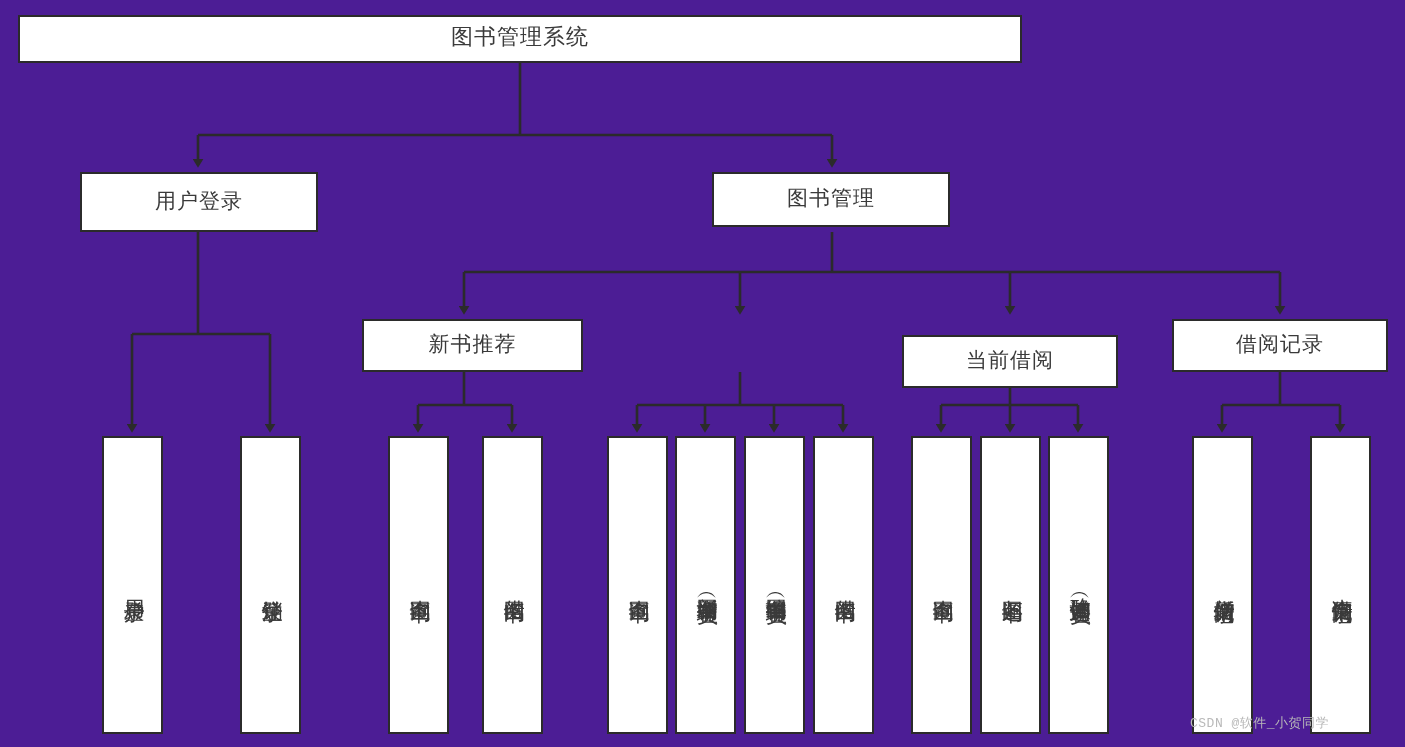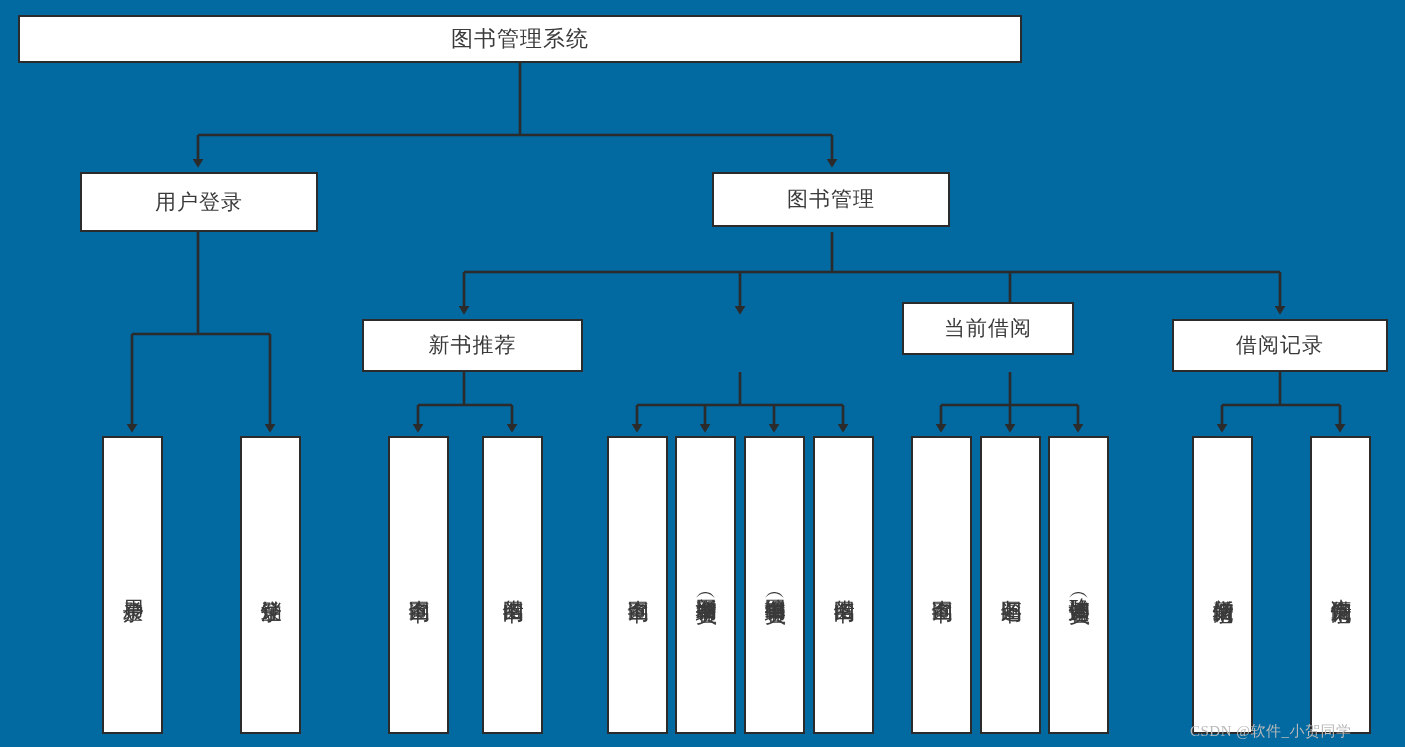--- a/index.html
+++ b/index.html
@@ -4,22 +4,22 @@
 <style>
   html, body {
     margin: 0;
     padding: 0;
     background: #ffffff;
   }
   #canvas {
     position: relative;
     width: 1405px;
     height: 747px;
-    background: #0369a1;
-    font-family: Liberation Serif, serif;
+    background: #4c1d95;
+    font-family: Liberation Mono, monospace;
     overflow: hidden;
   }
   svg.wires {
     position: absolute;
     left: 0;
     top: 0;
     width: 1405px;
     height: 747px;
     pointer-events: none;
   }
@@ -47,25 +47,24 @@
     text-orientation: upright;
     white-space: nowrap;
     padding: 4px 0;
   }
   .root {
     font-size: 22px;
   }
   .watermark {
     position: absolute;
     color: #b9b9b9;
-    font-size: 15px;
+    font-size: 13px;
     letter-spacing: 0.5px;
     white-space: nowrap;
     user-select: none;
-    margin-top: 8px;
   }
 </style>
 </head>
 <body>
 
 <div id="canvas">
 
   <svg class="wires" viewBox="0 0 1405 747">
     <defs>
       <marker id="arrow" markerWidth="9" markerHeight="11" refX="1.2" refY="5.5" orient="auto" markerUnits="userSpaceOnUse">
@@ -124,21 +123,21 @@
   <div class="node node-h" style="left:80px; top:172px; width:238px; height:60px;">
     <span>用户登录</span>
   </div>
   <div class="node node-h" style="left:712px; top:172px; width:238px; height:55px;">
     <span>图书管理</span>
   </div>
 
   <div class="node node-h" style="left:362px; top:319px; width:221px; height:53px;">
     <span>新书推荐</span>
   </div>
-  <div class="node node-h" style="left:902px; top:302px; width:172px; height:53px;">
+  <div class="node node-h" style="left:902px; top:335px; width:216px; height:53px;">
     <span>当前借阅</span>
   </div>
   <div class="node node-h" style="left:1172px; top:319px; width:216px; height:53px;text-align:right;">
     <span>借阅记录</span>
   </div>
 
   <div class="node node-v" style="left:102px; top:436px; width:61px; height:298px;">
     <span>用户登录</span>
   </div>
   <div class="node node-v" style="left:240px; top:436px; width:61px; height:298px;">

